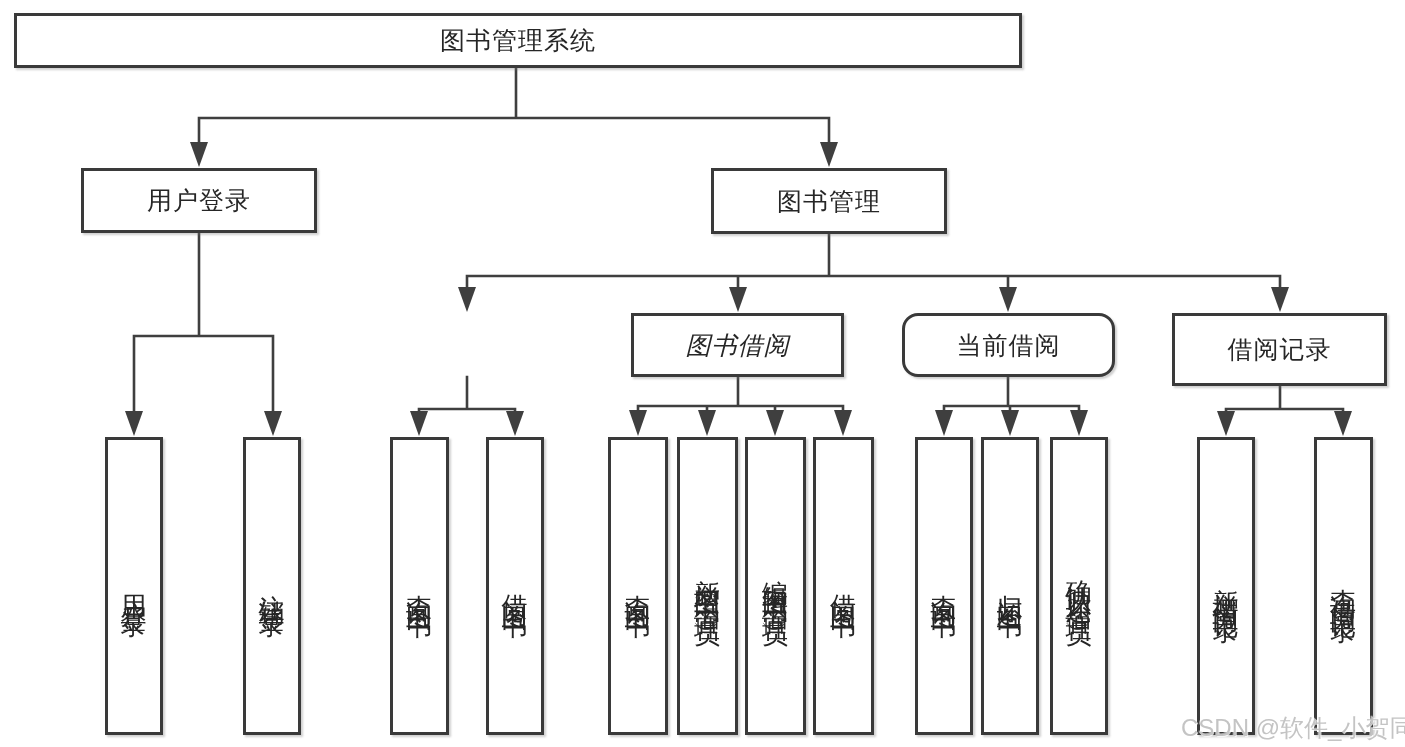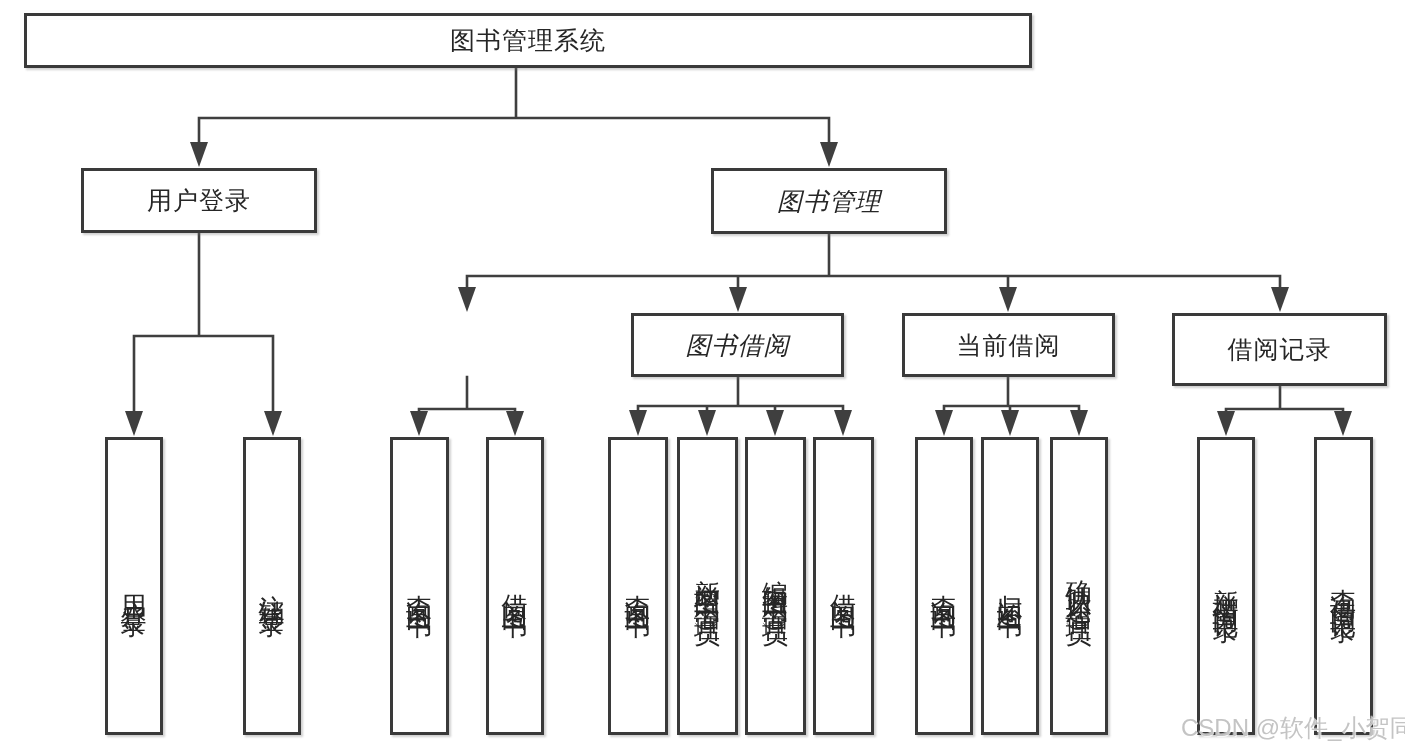--- a/index.html
+++ b/index.html
@@ -74,27 +74,27 @@
       <polygon points="1001,410 1019,410 1010,436"></polygon>
       <polygon points="1070,410 1088,410 1079,436"></polygon>
     </g>
     <g>
       <path d="M1280 377 V409 M1226 409 H1343 M1226 409 V413 M1343 409 V413"></path>
       <polygon points="1217,411 1235,411 1226,436"></polygon>
       <polygon points="1334,411 1352,411 1343,436"></polygon>
     </g>
   </svg>
 
-  <div class="box hbox" style="left:24px;top:13px;width:1008px;height:55px;text-align:right;">图书管理系统</div>
+  <div class="box hbox" style="left:14px;top:13px;width:1008px;height:55px;text-align:right;">图书管理系统</div>
 
   <div class="box hbox" style="left:81px;top:168px;width:236px;height:65px;">用户登录</div>
-  <div class="box hbox" style="left:711px;top:168px;width:236px;height:66px;font-style:italic;">图书管理</div>
+  <div class="box hbox" style="left:711px;top:168px;width:236px;height:66px;">图书管理</div>
 
   <div class="box hbox" style="left:631px;top:313px;width:213px;height:64px;font-style:italic;">图书借阅</div>
-  <div class="box hbox" style="left:902px;top:313px;width:213px;height:64px;">当前借阅</div>
+  <div class="box hbox" style="left:902px;top:313px;width:213px;height:64px;border-radius:16px;">当前借阅</div>
   <div class="box hbox" style="left:1172px;top:313px;width:215px;height:73px;">借阅记录</div>
 
   <div class="box vbox" style="left:105px;top:437px;width:58px;height:298px;">用户登录</div>
   <div class="box vbox" style="left:243px;top:437px;width:58px;height:298px;">注销登录</div>
 
   <div class="box vbox" style="left:390px;top:437px;width:59px;height:298px;">查询图书</div>
   <div class="box vbox" style="left:486px;top:437px;width:58px;height:298px;">借阅图书</div>
 
   <div class="box vbox" style="left:608px;top:437px;width:60px;height:298px;">查询图书</div>
   <div class="box vbox" style="left:677px;top:437px;width:61px;height:298px;">新增图书（管理员）</div>

